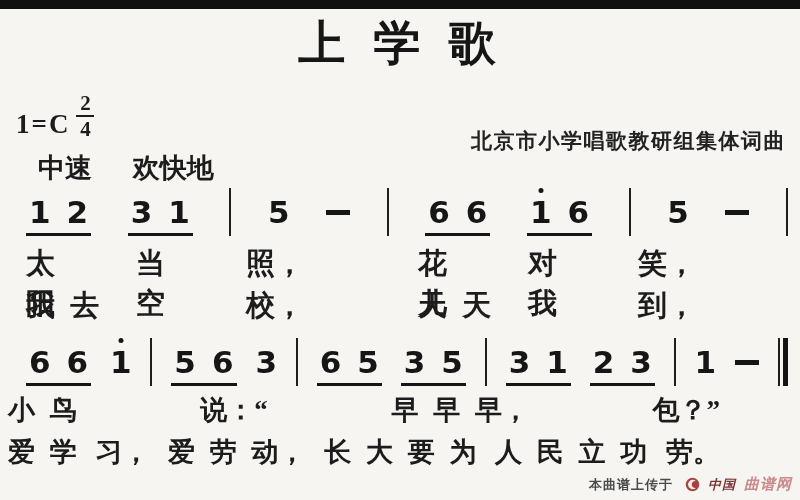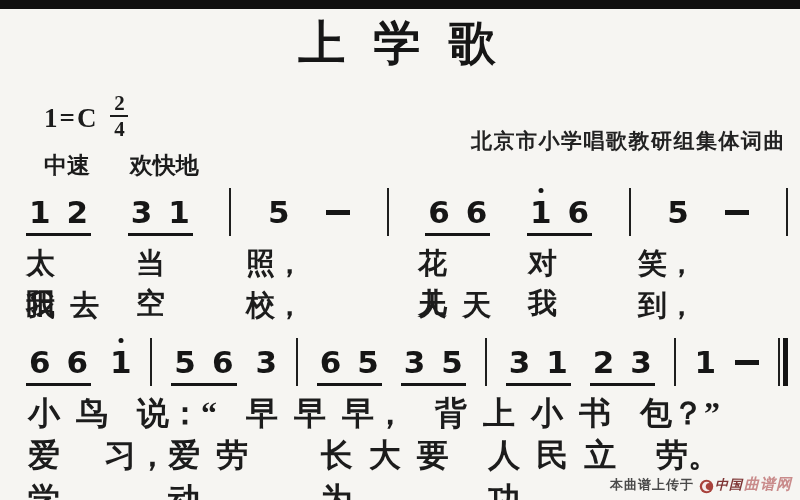--- a/index.html
+++ b/index.html
@@ -10,32 +10,32 @@
     color:#1c1c1c;
   }
   .top-bar{position:absolute;top:0;left:0;right:0;height:9px;background:#101010;}
 
   .title{
     position:absolute;top:12px;left:0;width:100%;margin:0;
     text-align:center;font-family:"DejaVu Sans","Liberation Sans",sans-serif;
     font-size:47px;font-weight:700;letter-spacing:6px;color:#161616;
   }
 
-  .keysig{position:absolute;top:96px;left:44px;display:flex;align-items:center;gap:8px;}
+  .keysig{position:absolute;top:96px;left:16px;display:flex;align-items:flex-end;gap:2px;}
   .key-label{font-size:27px;font-weight:700;letter-spacing:2px;}
   .frac{display:inline-flex;flex-direction:column;align-items:center;width:26px;margin-top:-4px;}
   .frac .fnum,.frac .fden{font-size:21px;font-weight:700;line-height:22px;}
   .frac .fline{width:18px;height:2px;background:#1c1c1c;margin:1px 0;}
 
   .credit{
     position:absolute;top:127px;right:14px;
     font-size:21px;font-weight:600;letter-spacing:1.5px;color:#222;
   }
 
-  .tempo{position:absolute;top:150px;left:44px;font-size:23px;font-weight:600;}
+  .tempo{position:absolute;top:150px;left:38px;font-size:27px;font-weight:600;}
   .tempo .t2{margin-left:34px;}
 
   
   .mline{
     position:absolute;left:26px;right:12px;
     display:flex;justify-content:space-between;align-items:flex-end;
     padding-top:10px;
     font-family:"DejaVu Sans","Liberation Sans",sans-serif;
   }
   .mline1{top:178px;}
@@ -51,30 +51,30 @@
   .dash{width:24px;height:5px;background:#161616;margin-bottom:21px;}
   .final{display:flex;gap:3px;align-items:flex-end;height:48px;}
   .final .thin{width:2px;height:48px;background:#1e1e1e;}
   .final .thick{width:5px;height:48px;background:#141414;}
 
   
   .lyr{position:absolute;display:flex;justify-content:space-between;word-spacing:8px;}
   .lyr .phrase{display:flex;justify-content:space-between;}
   .lyr-half{left:26px;right:104px;font-size:29px;font-weight:600;}
   .lyr-half .phrase{width:41.5%;gap:45px;}
-  .lyr-full{left:28px;right:80px;font-size:32px;font-weight:600;}
+  .lyr-full{left:8px;right:80px;font-size:27px;font-weight:600;}
   .lyr-full .phrase{width:100%;}
   .lyr1{top:244px;}
   .lyr2{top:286px;}
   .lyr3{top:392px;}
   .lyr4{top:434px;}
 
   
   .watermark{
-    position:absolute;right:8px;bottom:6px;display:flex;align-items:flex-end;gap:1px;
+    position:absolute;right:8px;bottom:6px;display:flex;align-items:center;gap:8px;
     font-family:"Liberation Sans","DejaVu Sans",sans-serif;
   }
   .wm-text{font-size:13px;font-weight:700;color:#4a4a4a;letter-spacing:1px;}
   .wm-logo{display:inline-flex;width:15px;height:15px;margin-left:4px;}
   .wm-site1{font-size:13px;font-weight:700;font-style:italic;color:#7d3434;letter-spacing:1px;}
   .wm-site2{font-size:15px;font-weight:700;font-style:italic;color:#c98b8b;letter-spacing:1px;}
 </style>
 </head>
 <body>
 
@@ -195,21 +195,20 @@
       <span class="thin"></span>
       <span class="thick"></span>
     </span>
   </div>
 
 <div class="lyr lyr-full lyr3">
     <div class="phrase">
       <span class="lgroup">小 鸟</span>
       <span class="lgroup">说：“</span>
       <span class="lgroup">早 早 早，</span>
-      <span class="lgroup">背 上 小 书</span>
       <span class="lgroup">包？”</span>
     </div>
   </div>
 <div class="lyr lyr-full lyr4">
     <div class="phrase">
       <span class="lgroup">爱 学</span>
       <span class="lgroup">习，</span>
       <span class="lgroup">爱 劳 动，</span>
       <span class="lgroup">长 大 要 为</span>
       <span class="lgroup">人 民 立 功</span>

